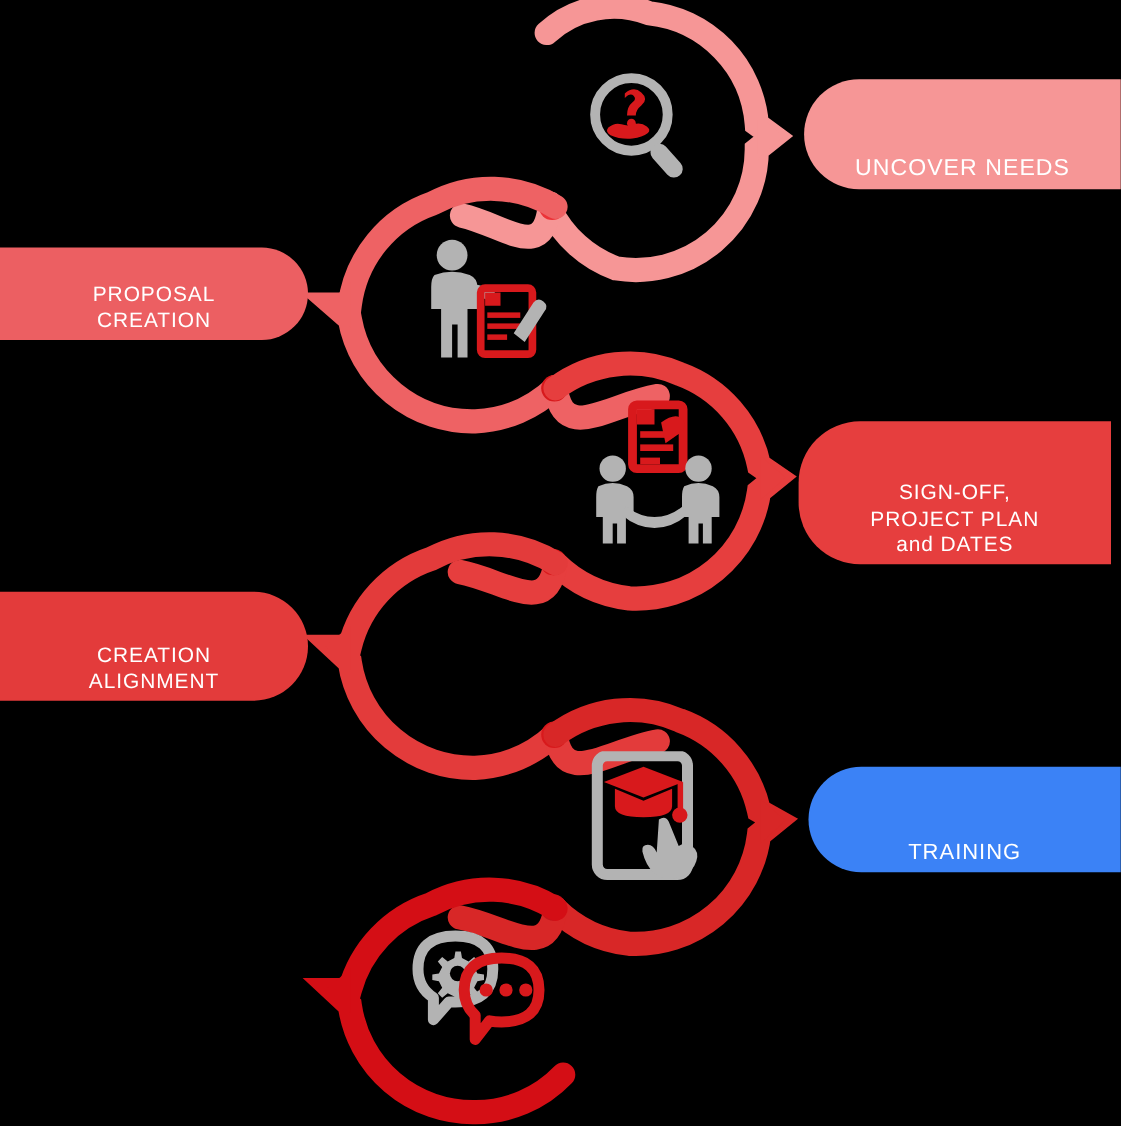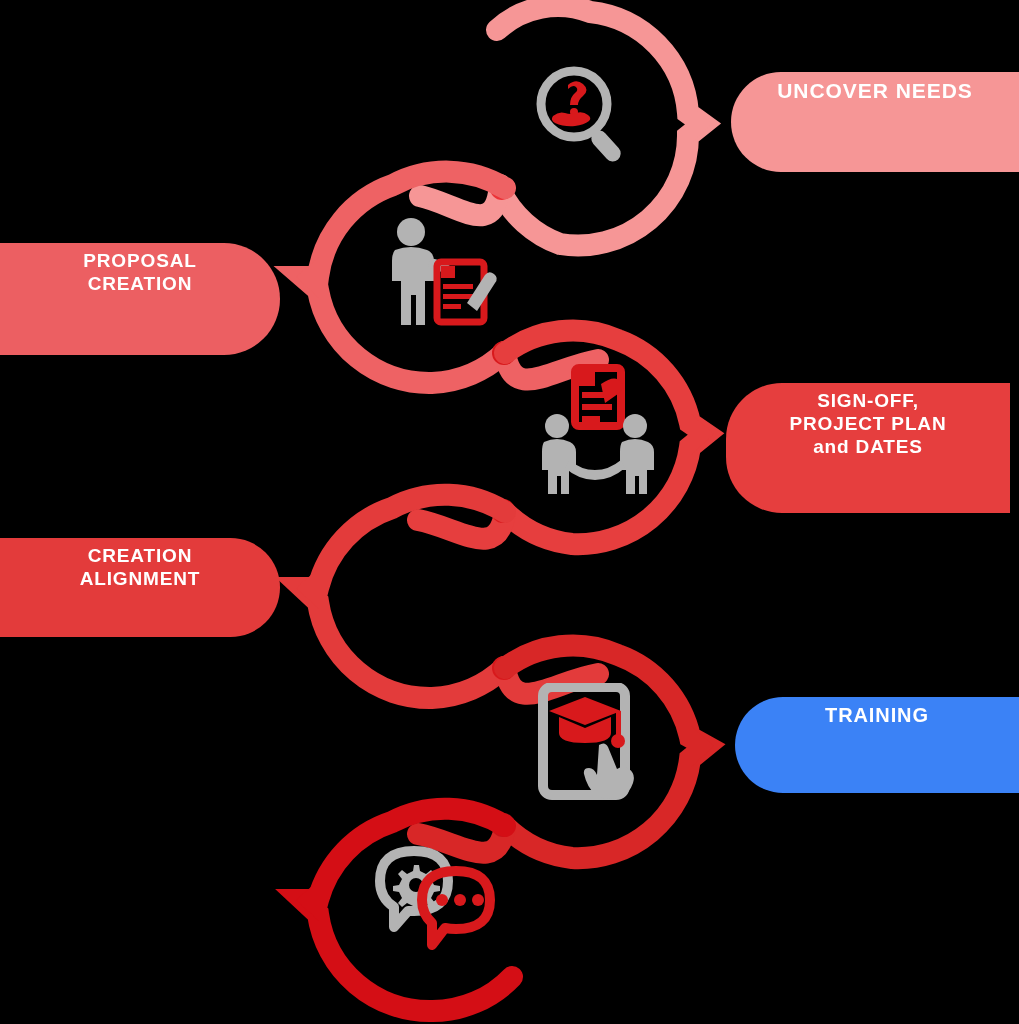--- a/index.html
+++ b/index.html
@@ -24,25 +24,25 @@
     left: 0;
     top: 0;
     width: 1019px;
     height: 1024px;
   }
 
   
   .pill {
     position: absolute;
     display: flex;
-    align-items: flex-start;
+    align-items: flex-end;
     justify-content: center;
     box-sizing: border-box;
     color: #ffffff;
-    font-weight: bold;
+    font-weight: normal;
     letter-spacing: 0.045em;
     line-height: 1.22;
     text-align: center;
     padding: 6px 22px;
   }
   .pill-right {
     border-top-left-radius: 56px;
     border-bottom-left-radius: 56px;
     border-top-right-radius: 0;
     border-bottom-right-radius: 0;
@@ -53,21 +53,21 @@
     border-top-left-radius: 0;
     border-bottom-left-radius: 0;
   }
   .pill-label {
     display: block;
     white-space: pre-line;
   }
 
   
   #pill-uncover-needs      { left: 731px; top: 72px;  width: 288px; height: 100px; font-size: 21px; }
-  #pill-proposal-creation  { left: 0;    top: 225px;  width: 280px; height: 112px;  font-size: 19px; margin-top: 18px; }
+  #pill-proposal-creation  { left: 0;    top: 225px;  width: 280px; height: 84px;  font-size: 19px; }
   #pill-signoff            { left: 726px; top: 383px; width: 284px; height: 130px; font-size: 19px; }
   #pill-content-alignment  { left: 0;    top: 538px;  width: 280px; height: 99px;  font-size: 19px; }
   #pill-training           { left: 735px; top: 697px; width: 284px; height: 96px;  font-size: 20px; }
   #pill-implementation     { left: 0;    top: 855px;  width: 281px; height: 98px;  font-size: 19px; }
 
   
   .icon-wrap {
     position: absolute;
     pointer-events: none;
   }

